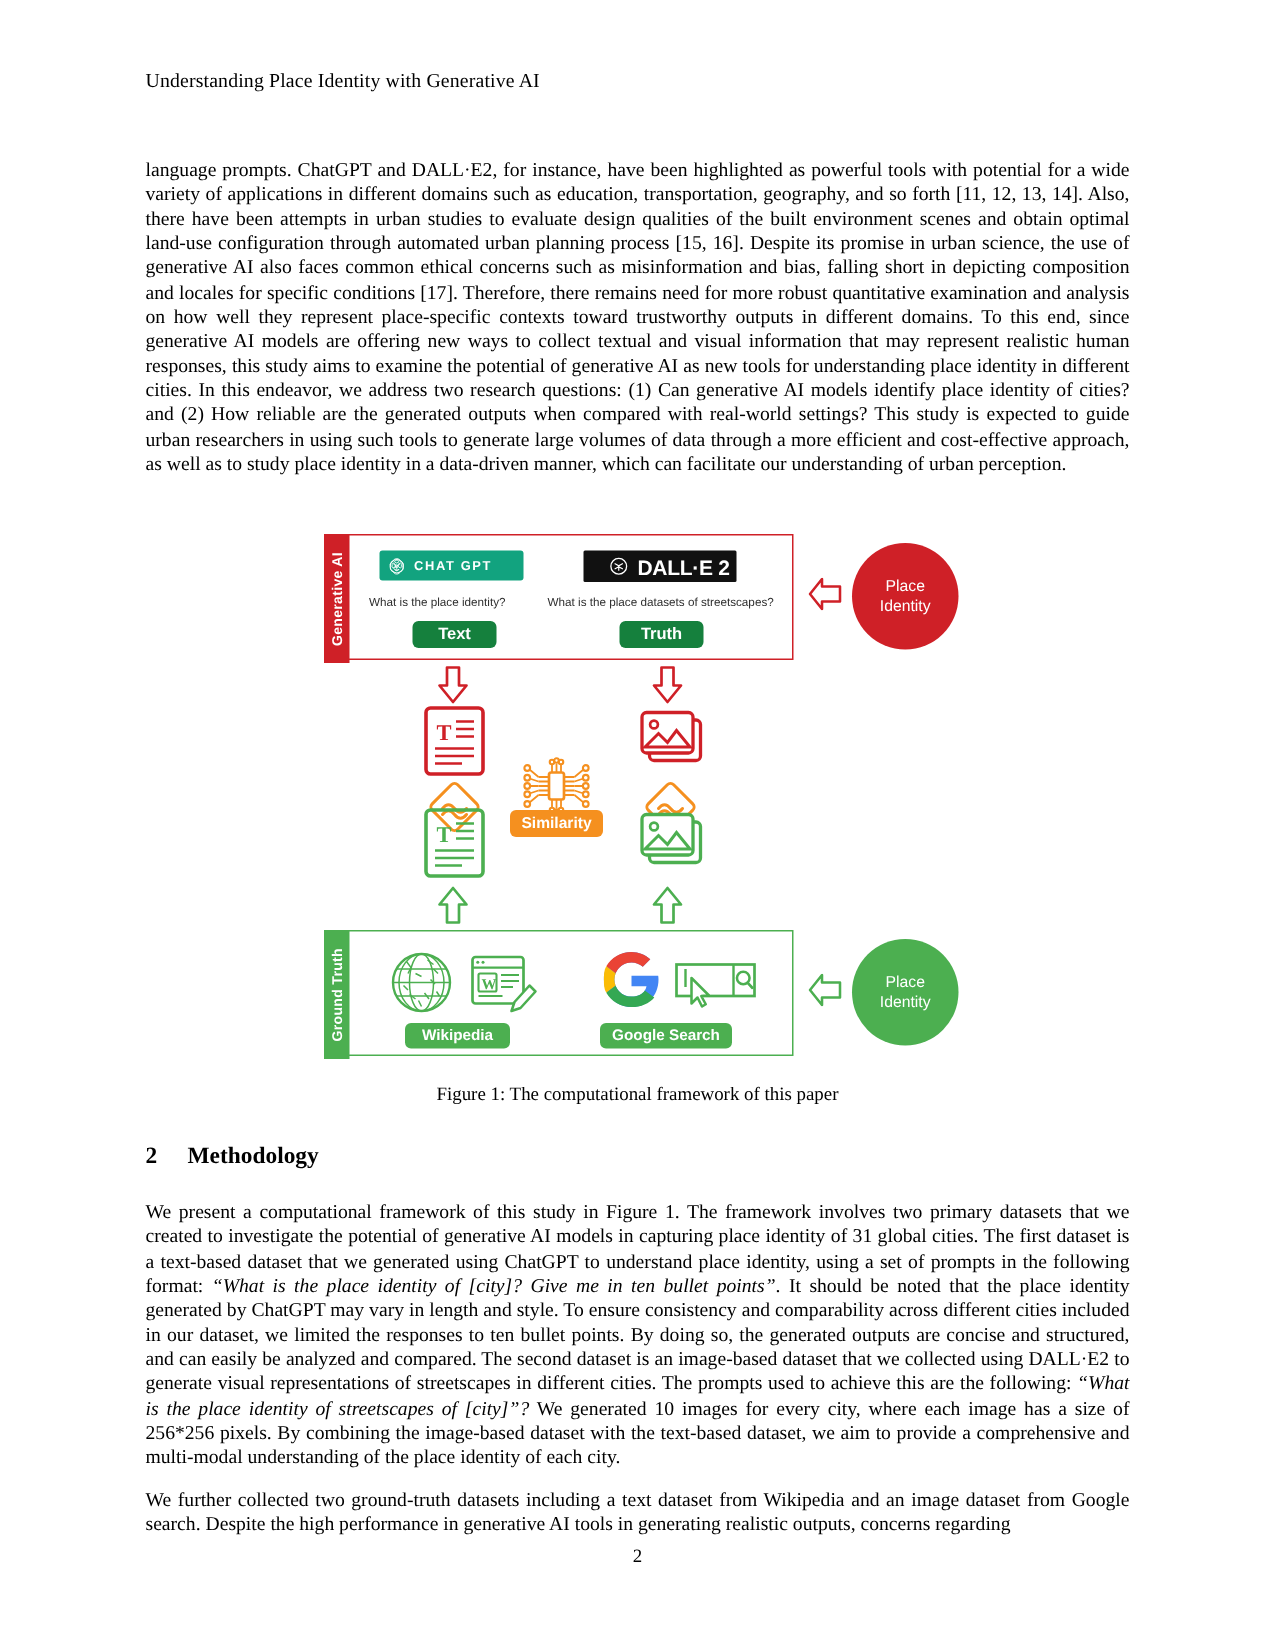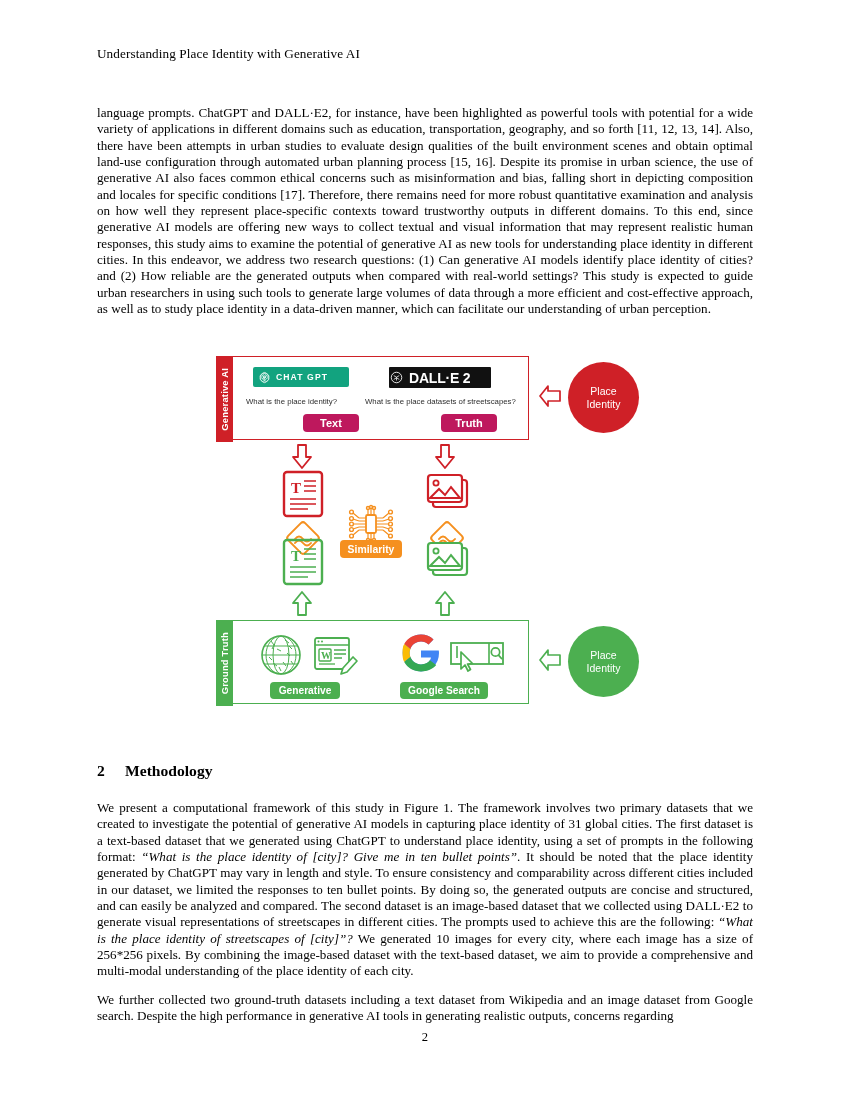--- a/index.html
+++ b/index.html
@@ -122,21 +122,21 @@
     position: absolute;
     left: 172px;
     top: 10px;
     width: 102px;
     height: 21px;
     background: #111111;
     border-radius: 1px;
     display: flex;
     align-items: center;
     gap: 5px;
-    padding-left: 0;
+    padding-left: 16px;
     box-sizing: border-box;
   }
   .dalle-badge .label {
     color: #fff;
     font-family: "Liberation Sans", sans-serif;
     font-weight: bold;
     font-size: 14px;
     letter-spacing: -0.2px;
   }
   .prompt {
@@ -153,21 +153,21 @@
     position: absolute;
     border-radius: 4px;
     display: flex;
     align-items: center;
     justify-content: center;
     color: #fff;
     font-family: "Liberation Sans", sans-serif;
     font-weight: bold;
     white-space: nowrap;
   }
-  .pill-red { background: #be185d; margin-left: 28px; }
+  .pill-red { background: #15803d; }
   .pill-green { background: #4caf50; }
   .pill-orange { background: #f5901f; }
 
   .pill-text  { left: 58px;  top: 57px; width: 56px; height: 18px; font-size: 11px; }
   .pill-image { left: 196px; top: 57px; width: 56px; height: 18px; font-size: 11px; }
   .pill-wiki  { left: 53px;  top: 61px; width: 70px; height: 17px; font-size: 10.2px; }
   .pill-goog  { left: 183px; top: 61px; width: 88px; height: 17px; font-size: 10.2px; }
   .pill-sim   { left: 124px; top: 188px; width: 62px; height: 18px; font-size: 10.4px; }
 
   
@@ -436,21 +436,21 @@
 
         <svg class="icon-slot is-gsearch" viewBox="0 0 56 38">
           <rect x="2" y="5" width="52" height="21" fill="none" stroke="#4caf50" stroke-width="1.8"></rect>
           <path d="M40 5 V26" stroke="#4caf50" stroke-width="1.6"></path>
           <circle cx="46.5" cy="14" r="4.2" fill="none" stroke="#4caf50" stroke-width="1.7"></circle>
           <path d="M49.5 17.2 L52.5 20.5" stroke="#4caf50" stroke-width="1.8" stroke-linecap="round"></path>
           <path d="M8 8 V20" stroke="#4caf50" stroke-width="1.6"></path>
           <path d="M12 14 L12 31 L16 27 L19 33 L21.5 31.5 L18.5 26 L23.5 25.5 Z" fill="#ffffff" stroke="#4caf50" stroke-width="1.7" stroke-linejoin="round"></path>
         </svg>
 
-        <div class="pill pill-green pill-wiki">Generative</div>
+        <div class="pill pill-green pill-wiki">Wikipedia</div>
         <div class="pill pill-green pill-goog">Google Search</div>
       </div>
 
       <svg class="side-arrow sa-top" viewBox="0 0 24 22">
         <path d="M22 6 H10 V1 L2 11 L10 21 V16 H22 Z" fill="#ffffff" stroke="#cf2027" stroke-width="1.7" stroke-linejoin="round"></path>
       </svg>
       <svg class="side-arrow sa-bot" viewBox="0 0 24 22">
         <path d="M22 6 H10 V1 L2 11 L10 21 V16 H22 Z" fill="#ffffff" stroke="#4caf50" stroke-width="1.7" stroke-linejoin="round"></path>
       </svg>
 
@@ -458,20 +458,21 @@
         <span>Place</span>
         <span>Identity</span>
       </div>
       <div class="pi-circle pi-green">
         <span>Place</span>
         <span>Identity</span>
       </div>
 
     </div>
 
+    <div class="fig-caption">Figure 1: The computational framework of this paper</div>
   </div>
 
   <div class="section-head">
     <span class="num">2</span><span>Methodology</span>
   </div>
 
   <div class="content2">
     <p class="body"><span>We present a computational framework of this study in Figure 1. The framework involves two primary datasets that we created to investigate the potential of generative AI models in capturing place identity of 31 global cities. The first dataset is a text-based dataset that we generated using ChatGPT to understand place identity, using a set of prompts in the following format: </span><span class="italic">“What is the place identity of [city]? Give me in ten bullet points”</span><span>. It should be noted that the place identity generated by ChatGPT may vary in length and style. To ensure consistency and comparability across different cities included in our dataset, we limited the responses to ten bullet points. By doing so, the generated outputs are concise and structured, and can easily be analyzed and compared. The second dataset is an image-based dataset that we collected using DALL·E2 to generate visual representations of streetscapes in different cities. The prompts used to achieve this are the following: </span><span class="italic">“What is the place identity of streetscapes of [city]”?</span><span> We generated 10 images for every city, where each image has a size of 256*256 pixels. By combining the image-based dataset with the text-based dataset, we aim to provide a comprehensive and multi-modal understanding of the place identity of each city.</span></p>
     <p class="body" style="margin-top:12px">We further collected two ground-truth datasets including a text dataset from Wikipedia and an image dataset from Google search. Despite the high performance in generative AI tools in generating realistic outputs, concerns regarding</p>
   </div>

